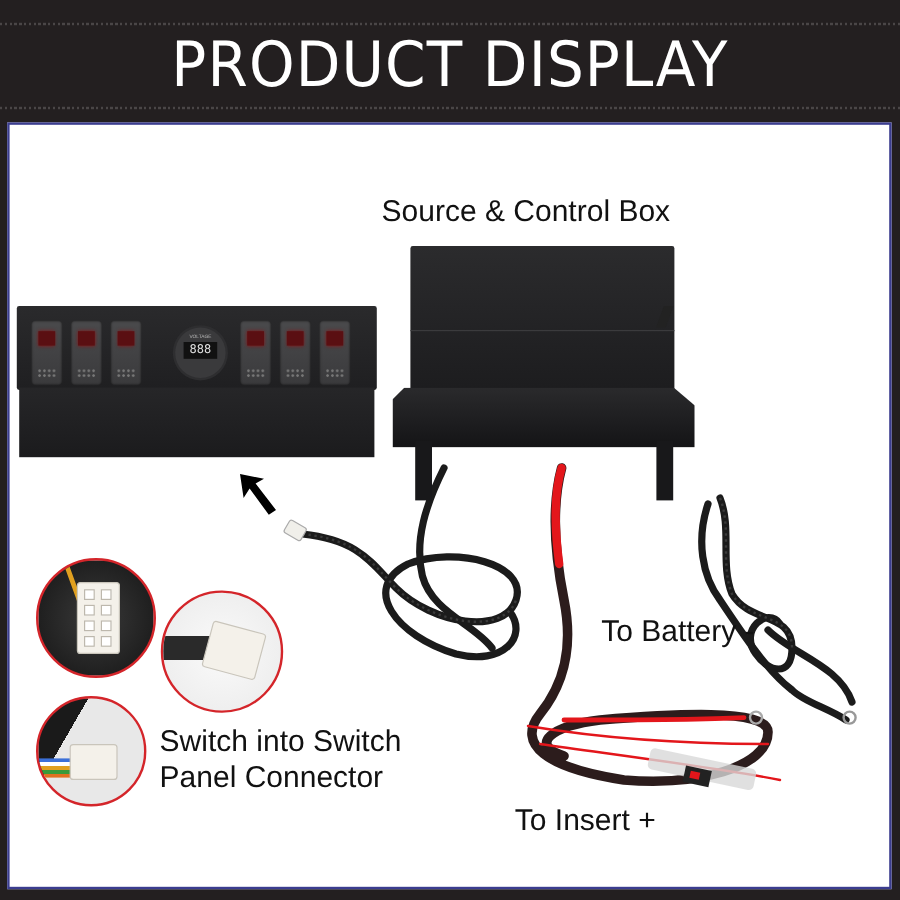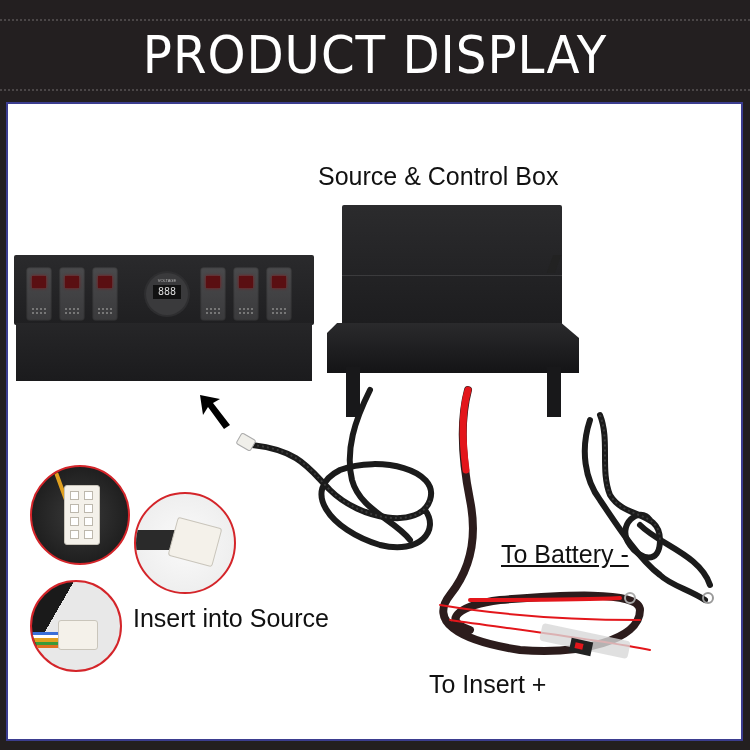--- a/index.html
+++ b/index.html
@@ -210,16 +210,17 @@
 <div class="callout c2">
   <div style="position:absolute;left:0;top:36px;width:40px;height:20px;background:#2a2a2a;"></div>
   <div class="connector" style="left:36px;top:28px;width:46px;height:40px;transform:rotate(15deg);"></div>
 </div>
 <div class="callout c3">
   <div style="position:absolute;left:0;top:50px;width:30px;height:16px;background:linear-gradient(#3a6fd8 0 20%, #fff 20% 40%, #e0a020 40% 60%, #3a9a3a 60% 80%, #e07020 80%);"></div>
   <div class="connector" style="left:26px;top:38px;width:40px;height:30px;"></div>
 </div>
 
 <div class="label" style="left:133px; top:603px; line-height:30px;">
-  <div>Insert into Source</div>
-</div>
-<div class="label" style="left:501px; top:540px;text-decoration:underline;">To Battery -</div>
+  <div>Switch into Switch</div>
+  <div>Panel Connector</div>
+</div>
+<div class="label" style="left:501px; top:512px;">To Battery -</div>
 <div class="label" style="left:429px; top:670px;">To Insert +</div>
 
 </body></html>

